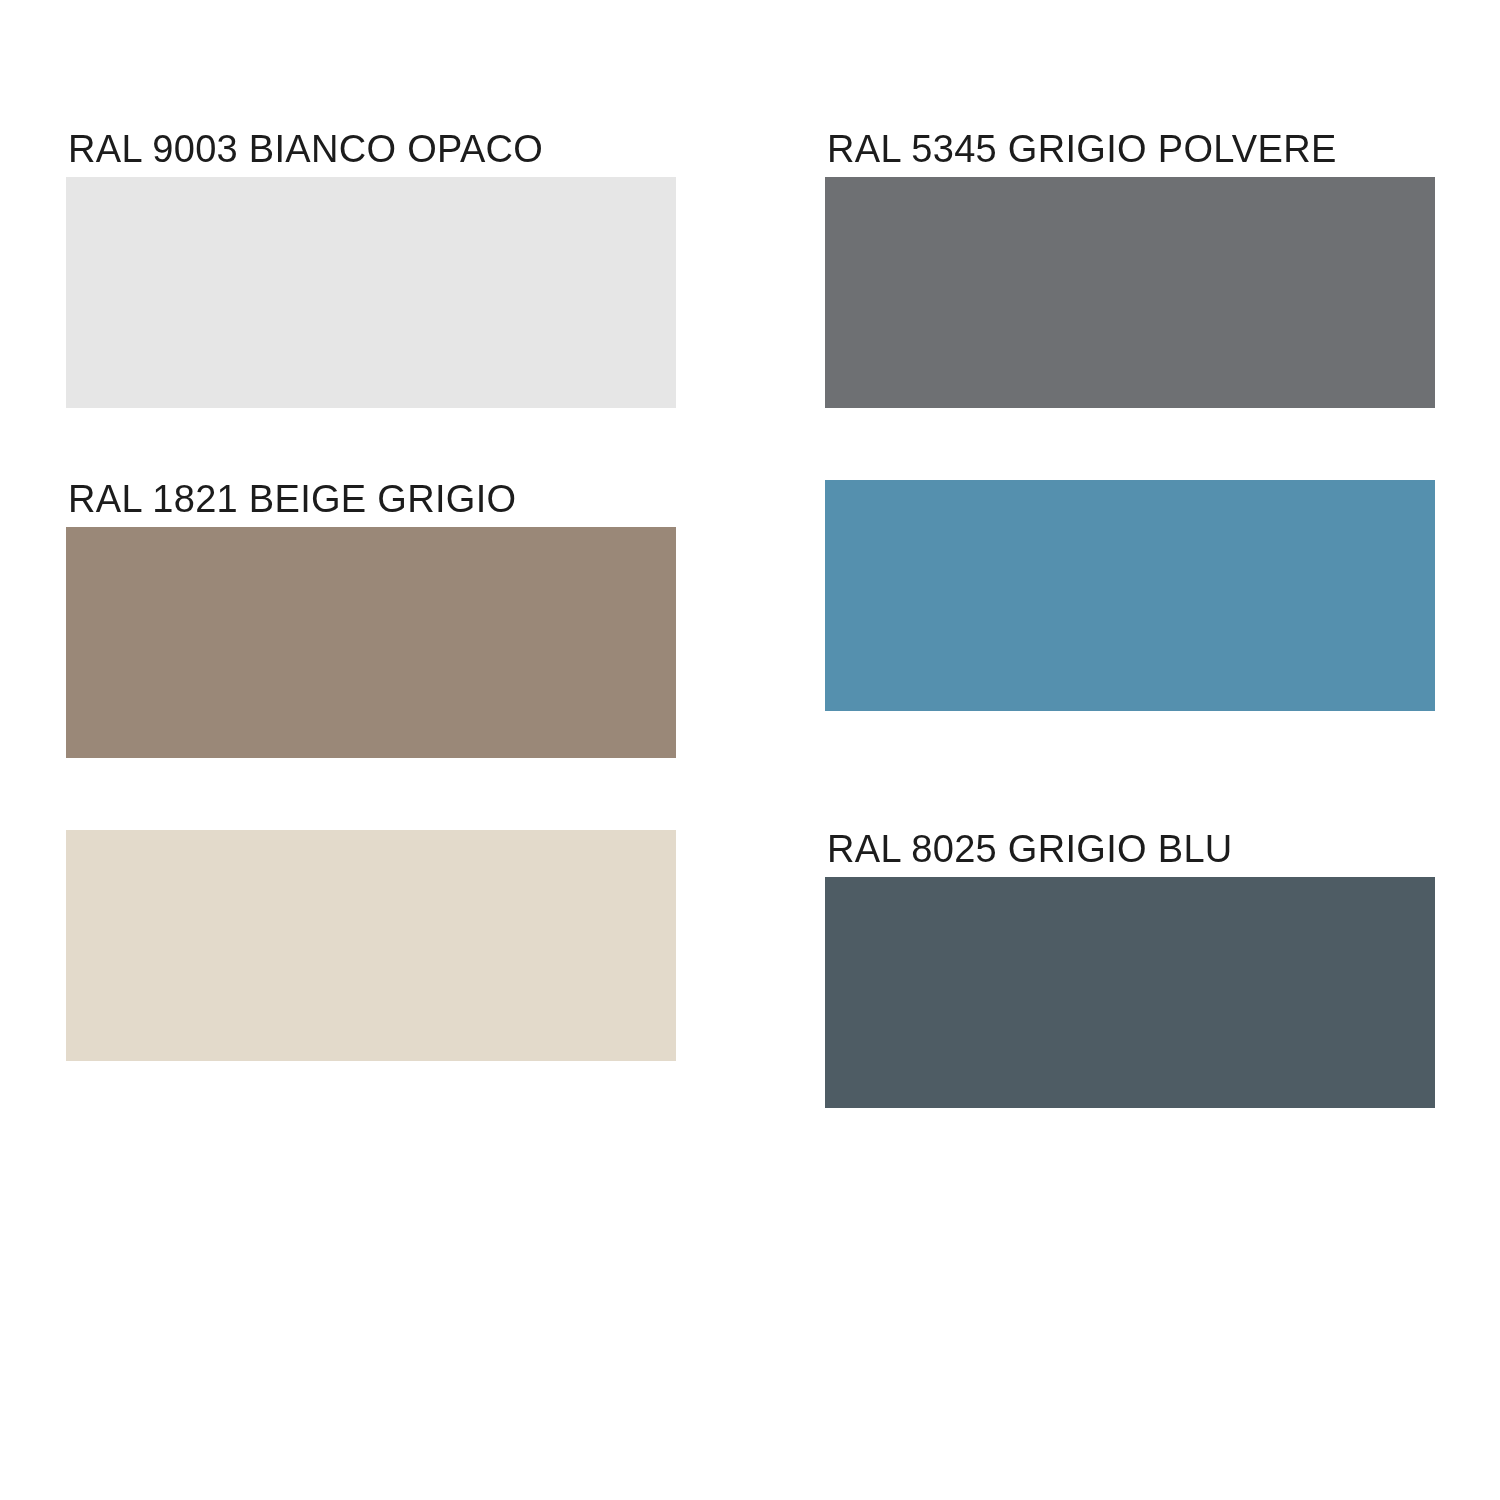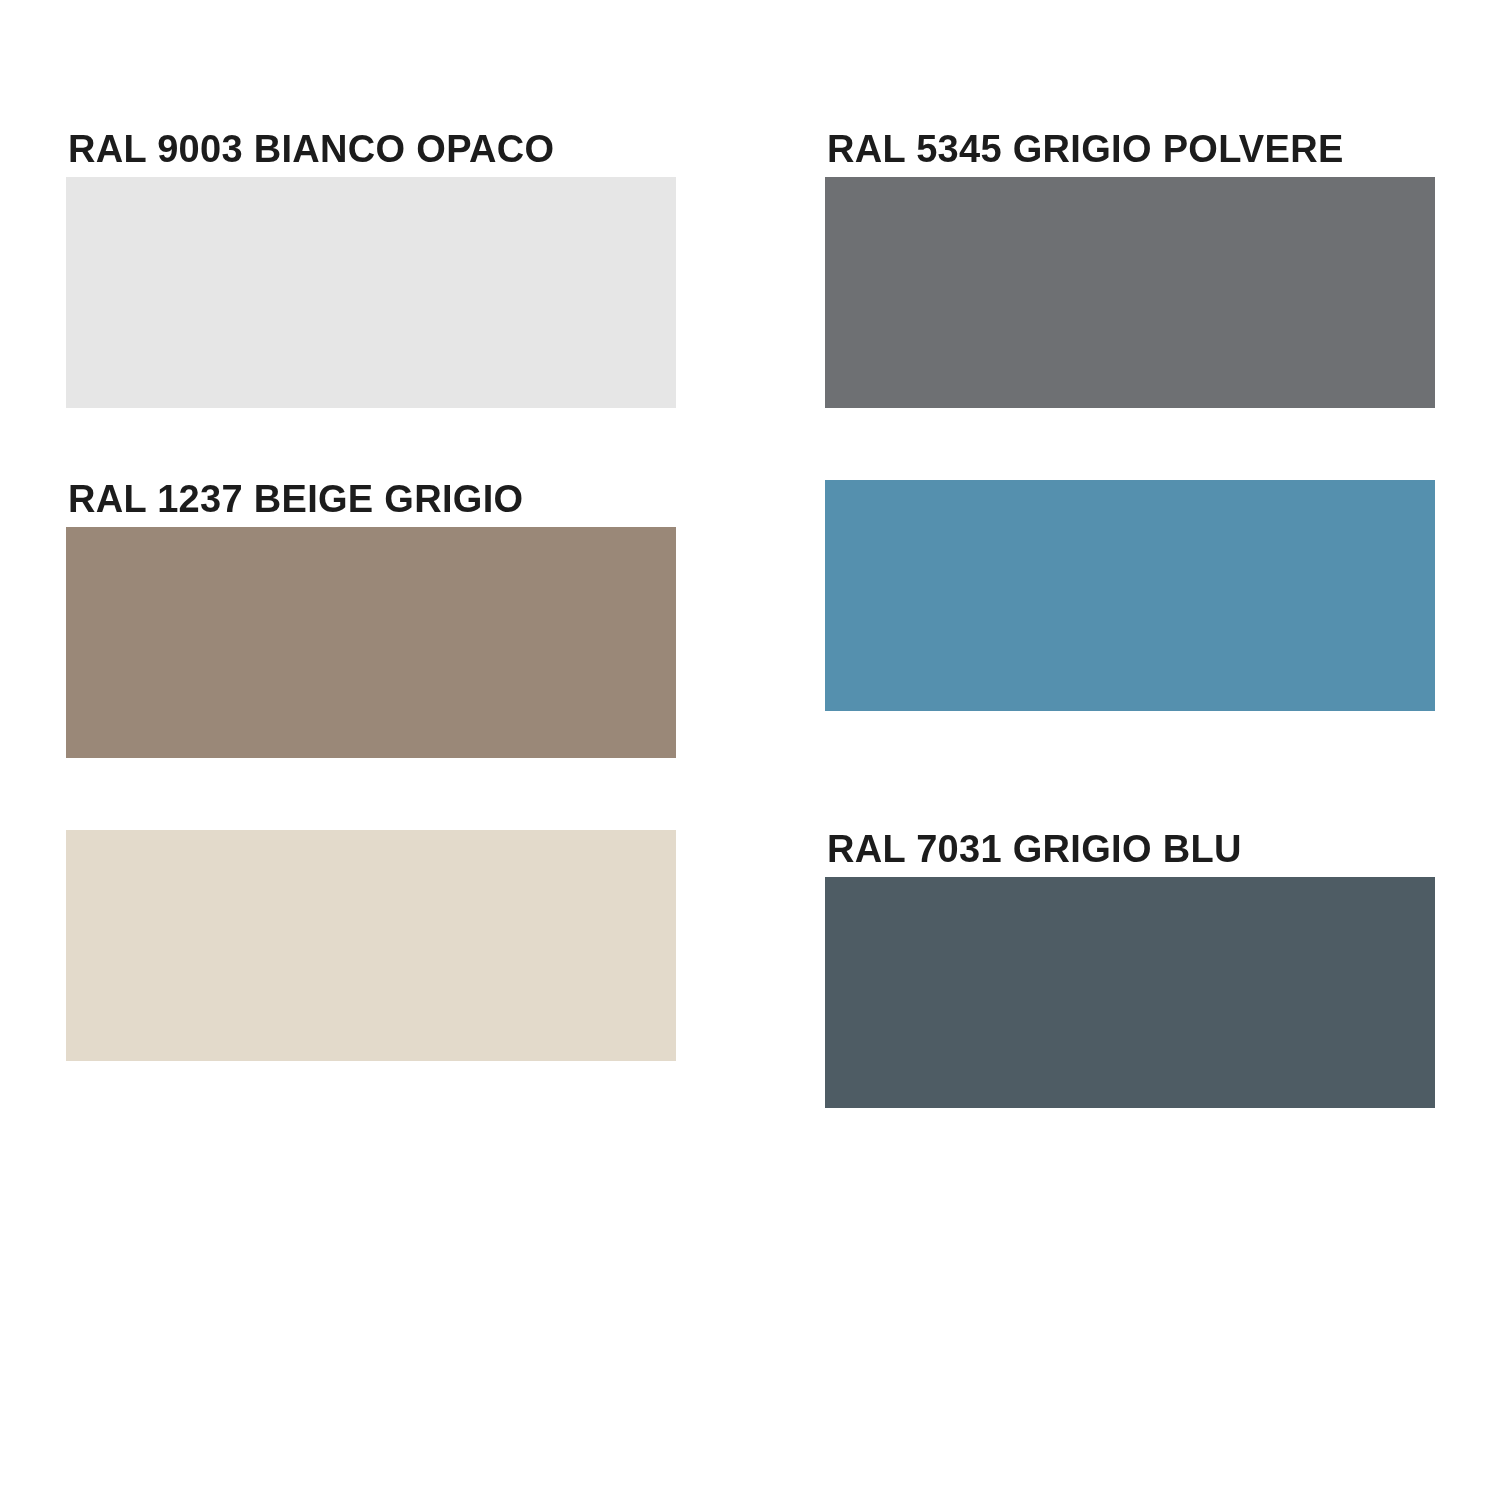--- a/index.html
+++ b/index.html
@@ -35,21 +35,21 @@
 
   .swatch-cell {
     display: flex;
     flex-direction: column;
     align-items: flex-start;
     justify-content: flex-start;
   }
 
   .swatch-label {
     font-size: 38px;
-    font-weight: 700;
+    font-weight: 400;
     line-height: 1;
     letter-spacing: 0.3px;
     color: #1c1c1c;
     white-space: nowrap;
     padding-bottom: 9px;
     padding-left: 2px;
   }
 
   .swatch-chip {
     width: 610px;
@@ -67,33 +67,33 @@
       <div class="swatch-label">RAL 9003 BIANCO OPACO</div>
       <div class="swatch-chip" style="background-color: rgb(230, 230, 230);"></div>
     </div>
 
     <div class="swatch-cell">
       <div class="swatch-label">RAL 5345 GRIGIO POLVERE</div>
       <div class="swatch-chip" style="background-color: rgb(110, 112, 115);"></div>
     </div>
 
     <div class="swatch-cell">
-      <div class="swatch-label">RAL 1237 BEIGE GRIGIO</div>
+      <div class="swatch-label">RAL 1821 BEIGE GRIGIO</div>
       <div class="swatch-chip" style="background-color: rgb(154, 136, 120);"></div>
     </div>
 
     <div class="swatch-cell">
       <div class="swatch-chip" style="background-color: rgb(85, 144, 174);"></div>
     </div>
 
 
 
     <div class="swatch-cell">
       <div class="swatch-chip" style="background-color: rgb(227, 218, 203);"></div>
     </div>
 
     <div class="swatch-cell">
-      <div class="swatch-label">RAL 7031 GRIGIO BLU</div>
+      <div class="swatch-label">RAL 8025 GRIGIO BLU</div>
       <div class="swatch-chip" style="background-color: rgb(78, 92, 100);"></div>
     </div>
 
   </div>
 </div>
 
 </body></html>

